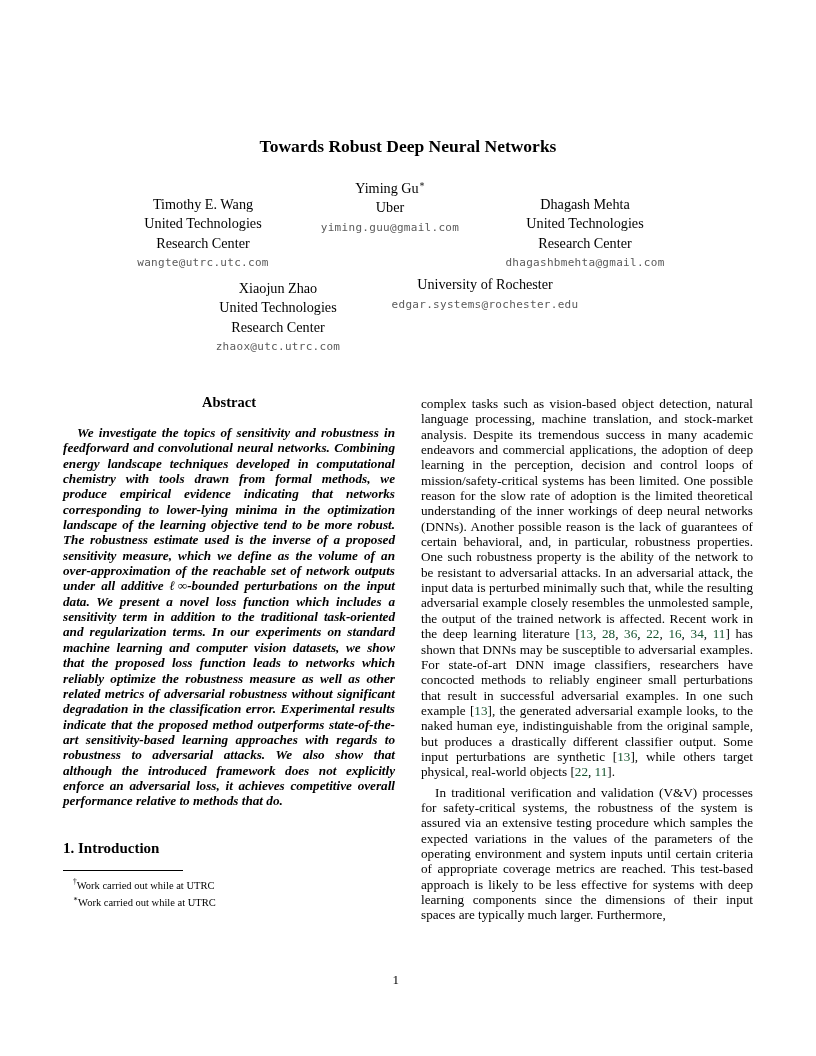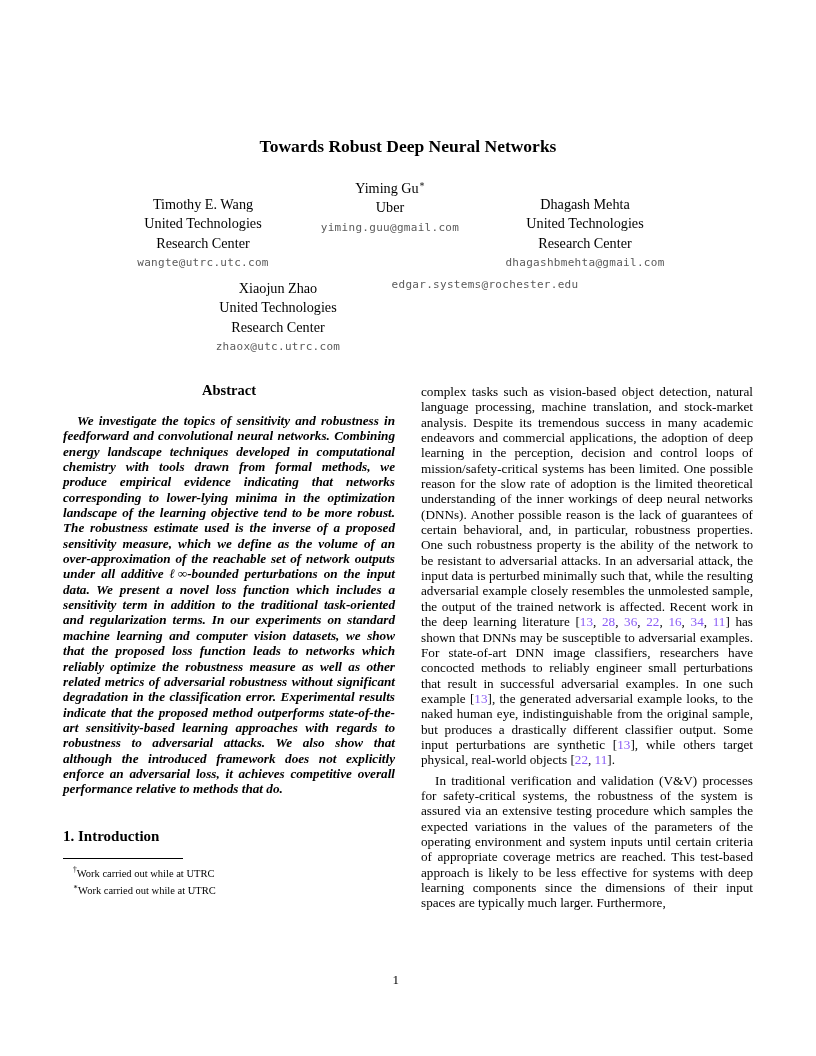--- a/index.html
+++ b/index.html
@@ -39,21 +39,21 @@
     letter-spacing: 0.3px;
   }
   .columns {
     position: absolute;
     top: 378px;
     left: 63px;
     width: 690px;
     display: flex;
     gap: 26px;
   }
-  .col { width: 332px; }
+  .col { width: 332px; margin-top: 12px; }
   .abstract-heading {
     text-align: center;
     font-size: 14.5px;
     font-weight: bold;
     margin: 4px 0 14px 0;
   }
   .abstract-text {
     font-style: italic;
     font-size: 13.2px;
     line-height: 15.35px;
@@ -68,21 +68,21 @@
     margin: 31px 0 13px 0;
   }
   .body-text {
     font-size: 13.2px;
     line-height: 15.35px;
     text-align: justify;
     margin: 0;
   }
   .body-text.indent { text-indent: 14px; }
   .para-gap { margin-top: 5px; }
-  .cite { color: #8b5cf6; }
+  .cite { color: #14532d; }
   .footnote-rule {
     width: 120px;
     border: none;
     border-top: 1px solid #000;
     margin: 12px 0 4px 0;
   }
   .footnote {
     font-size: 10.5px;
     line-height: 13.5px;
     padding-left: 10px;
@@ -122,20 +122,21 @@
     <div class="author-email">dhagashbmehta@gmail.com</div>
   </div>
 
   <div class="author-block" style="left:278px; top:275px;">
     <div class="author-name"><span>Xiaojun Zhao</span><sup></sup></div>
     <div class="author-affil">United Technologies
 Research Center</div>
     <div class="author-email">zhaox@utc.utrc.com</div>
   </div>
   <div class="author-block" style="left:485px; top:275px;">
+    <div class="author-affil">University of Rochester</div>
     <div class="author-email">edgar.systems@rochester.edu</div>
   </div>
 
   <div class="columns">
     <div class="col">
       <h2 class="abstract-heading">Abstract</h2>
       <p class="abstract-text">We investigate the topics of sensitivity and robustness in feedforward and convolutional neural networks. Combining energy landscape techniques developed in computational chemistry with tools drawn from formal methods, we produce empirical evidence indicating that networks corresponding to lower-lying minima in the optimization landscape of the learning objective tend to be more robust. The robustness estimate used is the inverse of a proposed sensitivity measure, which we define as the volume of an over-approximation of the reachable set of network outputs under all additive ℓ∞-bounded perturbations on the input data. We present a novel loss function which includes a sensitivity term in addition to the traditional task-oriented and regularization terms. In our experiments on standard machine learning and computer vision datasets, we show that the proposed loss function leads to networks which reliably optimize the robustness measure as well as other related metrics of adversarial robustness without significant degradation in the classification error. Experimental results indicate that the proposed method outperforms state-of-the-art sensitivity-based learning approaches with regards to robustness to adversarial attacks. We also show that although the introduced framework does not explicitly enforce an adversarial loss, it achieves competitive overall performance relative to methods that do.</p>
       <h2 class="section-heading">1. Introduction</h2>
       <hr class="footnote-rule">
       <div class="footnote"><sup>†</sup><span>Work carried out while at UTRC</span></div>

